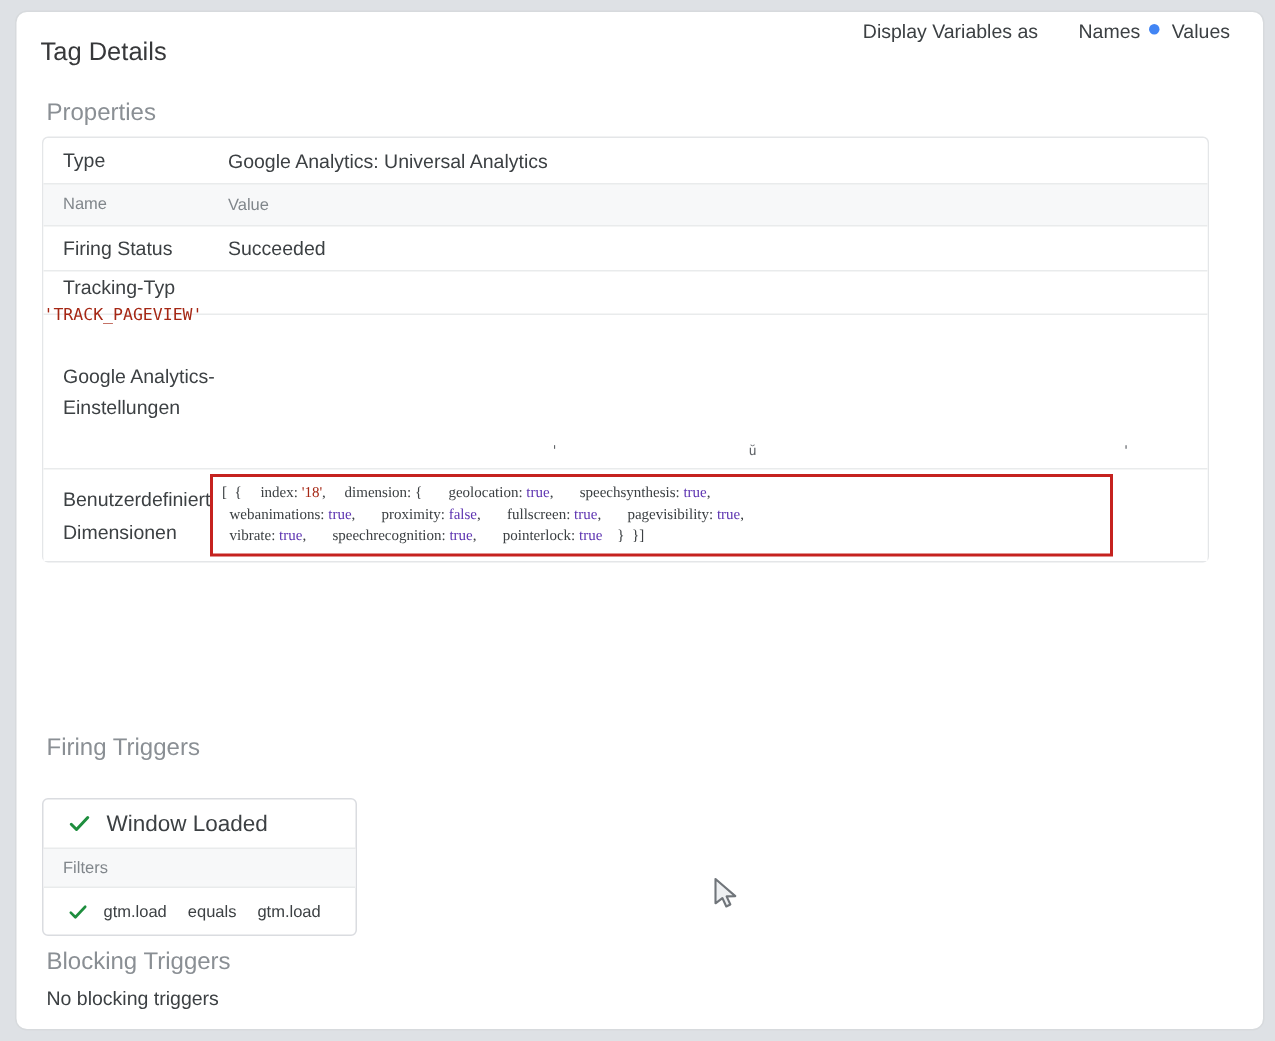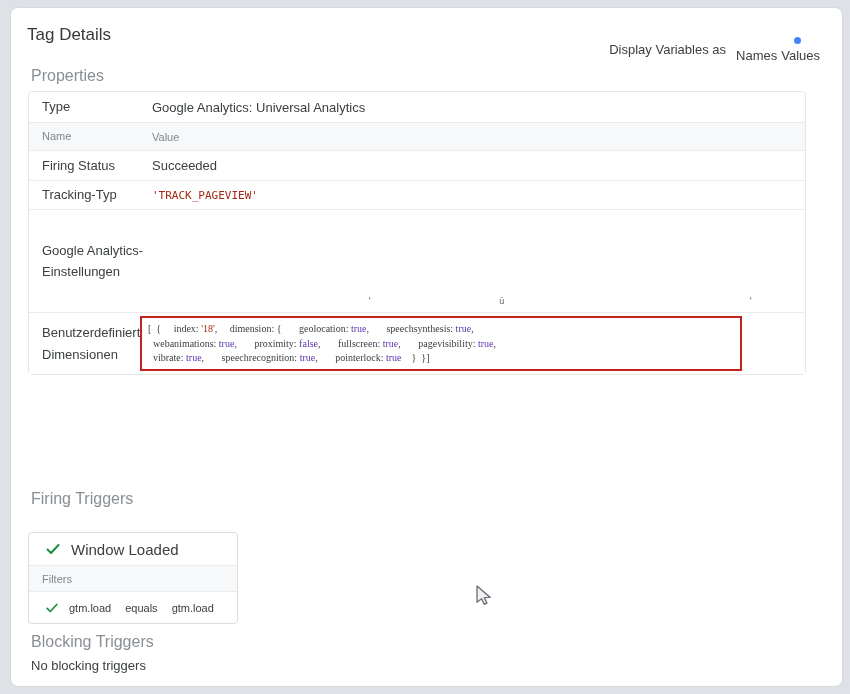--- a/index.html
+++ b/index.html
@@ -14,25 +14,25 @@
   .card {
     position:absolute; left:10px; top:7px; width:833px; height:680px;
     background:#ffffff; border:1px solid #d7dadd; border-radius:8px;
   }
   .page-title {
     position:absolute; left:16px; top:17px;
     font-size:17px; color:#37383a;
   }
   
   .display-vars {
-    position:absolute; right:22px; top:27px;
+    position:absolute; right:22px; top:5px;
     display:flex; align-items:center; font-size:13px; color:#3c4043;
   }
   .display-vars .dv-label { margin-right:6px; }
-  .radio-opt { display:flex; align-items:center; margin-left:4px; cursor:pointer;flex-direction:column; }
+  .radio-opt { display:flex; align-items:center; margin-left:4px; cursor:pointer; }
   .radio-circle {
     width:13px; height:13px; border-radius:50%;
     border:2px solid #747а7e; border-color:#75797d;
     margin-right:4px; position:relative; background:#fff;
   }
   .radio-circle.selected { border-color:var(--accent-blue); }
   .radio-circle.selected::after {
     content:""; position:absolute; left:2px; top:2px; width:7px; height:7px;
     border-radius:50%; background:var(--accent-blue);
   }
@@ -48,21 +48,21 @@
   }
   .t-row { display:flex; border-top:1px solid #e9ebec; background:#fff; }
   .t-row:first-child { border-top:none; border-radius:4px 4px 0 0; }
   .t-head { background:#f7f8f9; height:28px; font-size:11px; color:#80868b; }
   .t-head .cell { display:flex; align-items:center; }
   .cell-name { width:123px; padding-left:13px; flex-shrink:0; display:flex; align-items:center; line-height:21.5px; }
   .cell-value { flex:1; display:flex; align-items:center; position:relative; }
   .mono { font-family:"DejaVu Sans Mono", monospace; font-size:11px; }
   .val-bool { color:var(--code-bool); }
   .val-string { color:var(--code-string); }
-  .h30 { height:30px; } .h29 { height:29px; } .h98 { height:98px; }
+  .h30 { height:30px; } .h29 { height:29px;flex-direction:column; } .h98 { height:98px; }
   .h103 { height:103px; } .h62 { height:62px; }
   
   .frag { position:absolute; bottom:6px; font-size:9px; color:#5f6368; font-family:"DejaVu Sans Mono", monospace; }
   .frag0 { left:215px; } .frag1 { left:347px; } .frag2 { left:596px; }
   
   .redbox {
     margin-left:-12px; width:602px;
     border:2px solid var(--highlight-red);
     background:#fff;
     padding:4px 6px 3px 6px;

